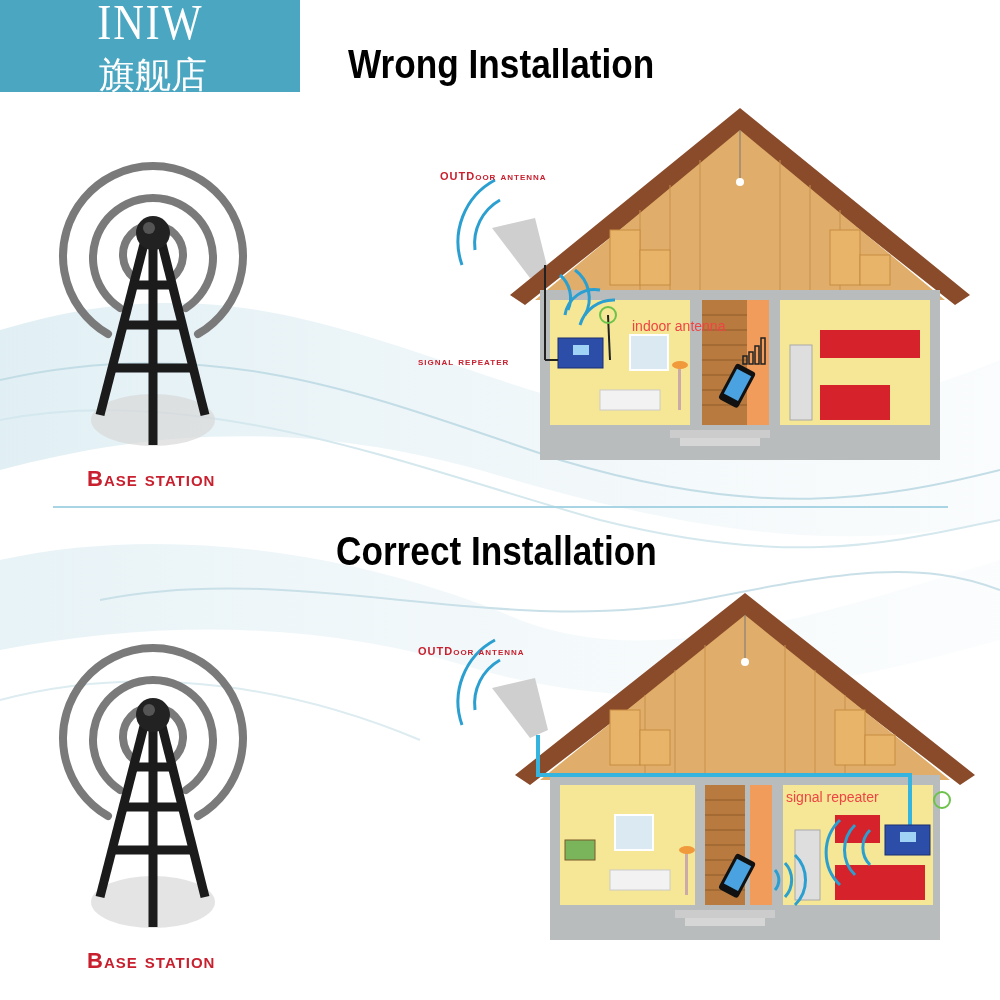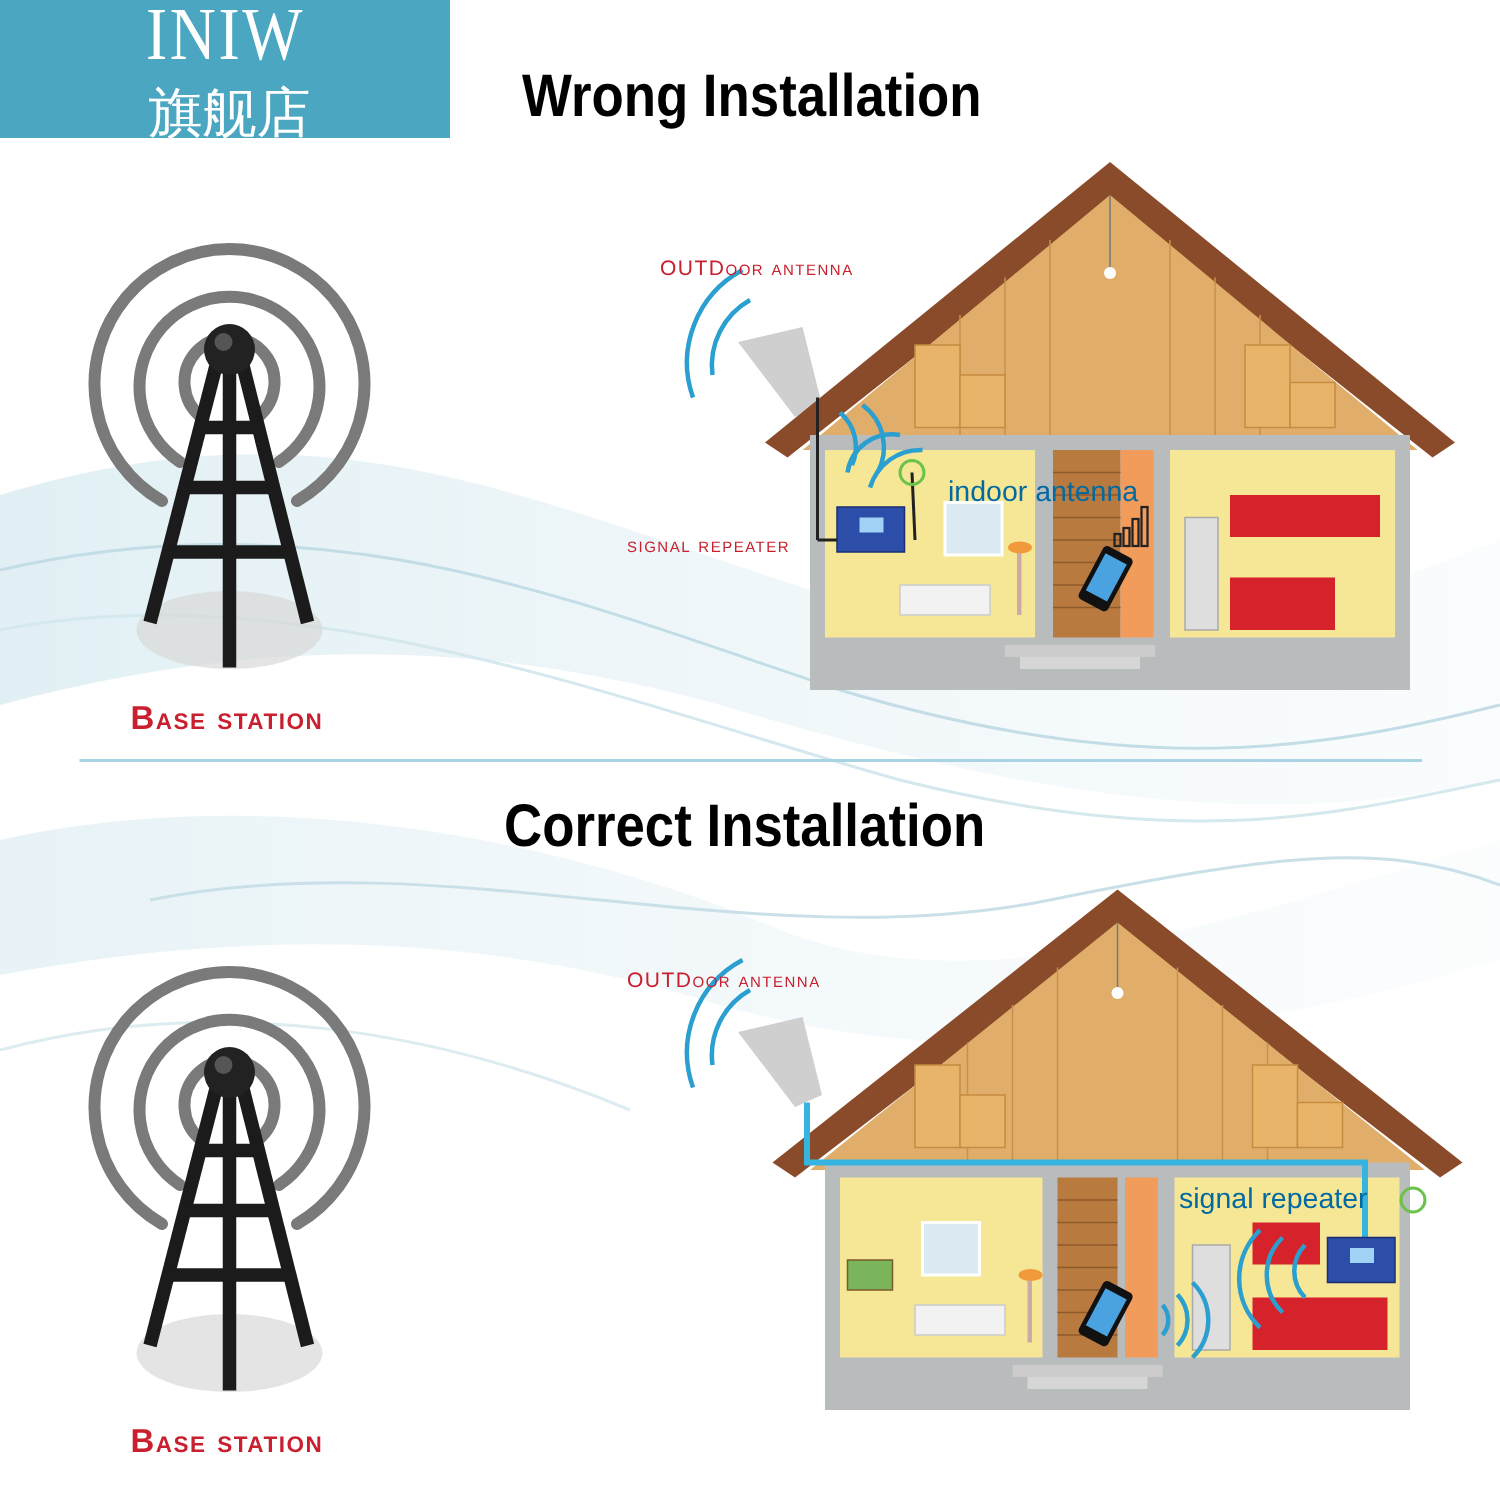--- a/index.html
+++ b/index.html
@@ -22,25 +22,25 @@
       color: #000; font-size: 40px; z-index: 5; transform: scaleX(0.88); transform-origin: left center;
       white-space: nowrap;
     }
     .divider { position: absolute; left: 53px; top: 506px; width: 895px; height: 2px; background: #a9d4e3; z-index: 3; }
 
     .caption {
       position: absolute; color: #c8202e; font-family: "Liberation Sans", sans-serif;
       font-variant: small-caps; letter-spacing: 1px; white-space: nowrap; z-index: 6;
     }
     .caption.base { font-size: 22px; font-weight: bold; }
-    .caption.small { font-size: 14px; font-weight: normal; }
+    .caption.small { font-size: 11px; font-weight: bold; }
 
     .inline-label {
-      position: absolute; color: #0369a1; font-family: "Liberation Sans", sans-serif;
-      font-size: 19px; white-space: nowrap; z-index: 7;
+      position: absolute; color: #ef4444; font-family: "Liberation Sans", sans-serif;
+      font-size: 14px; white-space: nowrap; z-index: 7;
     }
 
     .tower, .house { position: absolute; z-index: 4; }
   </style>
 </head>
 <body>
 
 <svg class="bg-waves" viewBox="0 0 1000 1000">
   <defs>
     <linearGradient id="wv" x1="0" y1="0" x2="1" y2="0">

